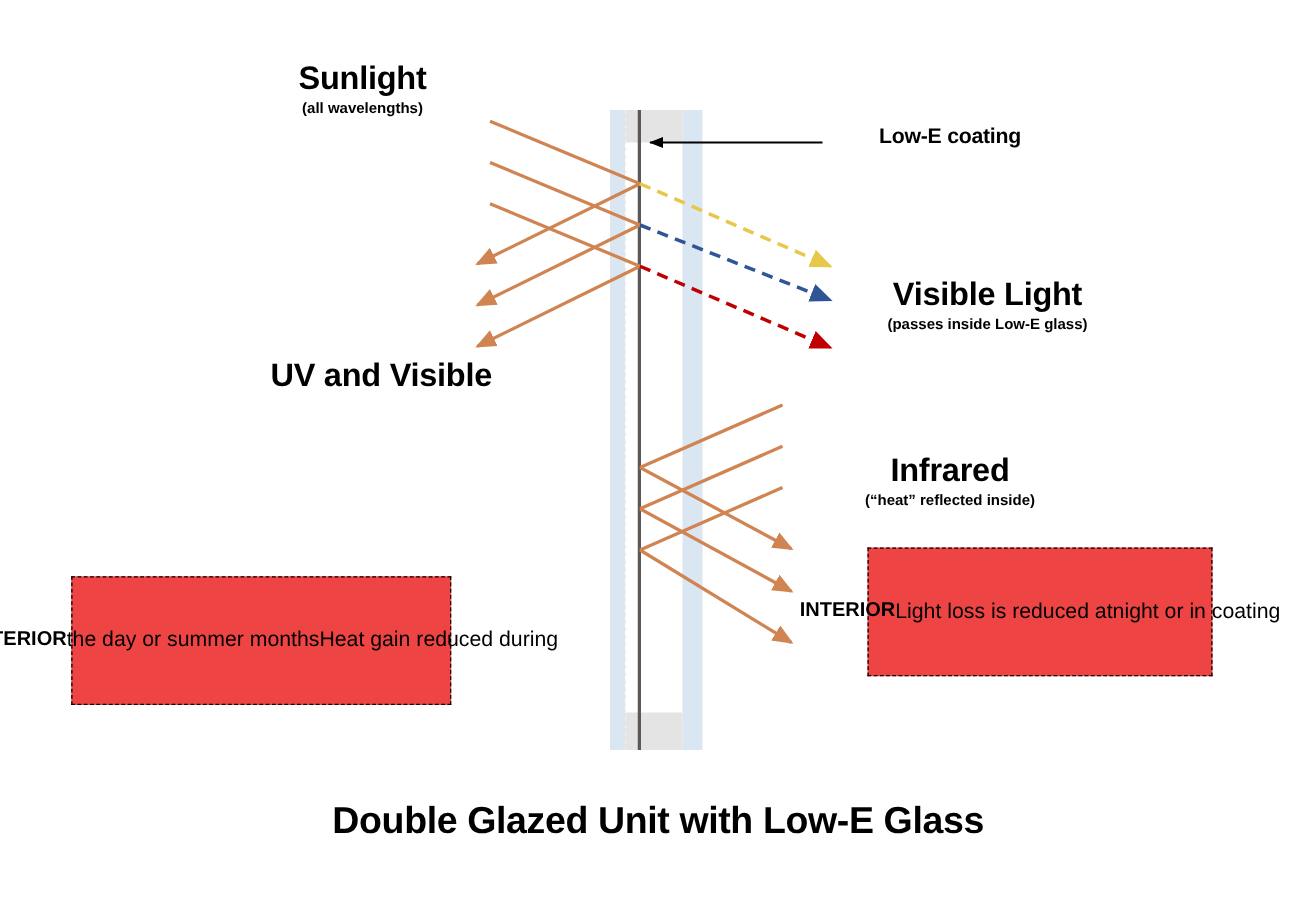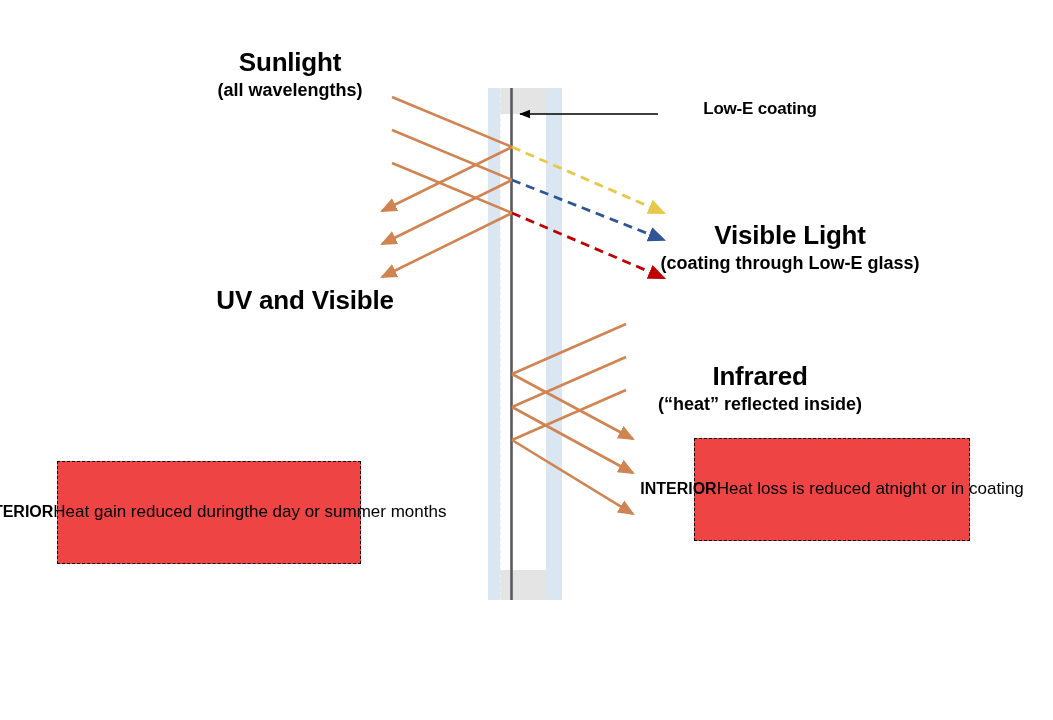--- a/index.html
+++ b/index.html
@@ -3,21 +3,21 @@
 <meta charset="utf-8">
 <style>
   html,body{margin:0;padding:0;background:#ffffff;}
   body{width:1053px;height:720px;position:relative;overflow:hidden;
        font-family:"Liberation Sans", sans-serif;color:#000;}
   .stage{position:absolute;left:0;top:0;width:1053px;height:720px;}
   svg.diagram{position:absolute;left:0;top:0;width:1053px;height:720px;}
 
   .lbl{position:absolute;text-align:center;line-height:1.15;}
   .lbl .big{font-weight:bold;font-size:26px;letter-spacing:-0.2px;white-space:nowrap;}
-  .lbl .sub{font-weight:bold;font-size:18px;white-space:nowrap;margin-top:2px;}
+  .lbl .sub{font-weight:bold;font-size:12px;white-space:nowrap;margin-top:2px;}
 
   #sunlight-label{left:190px;top:48px;width:200px;}
   #lowe-label{left:660px;top:99px;width:200px;text-align:center;}
   #lowe-label .big{font-size:17px;font-weight:bold;}
   #visible-label{left:660px;top:221px;width:260px;text-align:center;}
   #uvir-label{left:180px;top:286px;width:250px;}
   #infrared-label{left:640px;top:347px;width:240px;margin-top:15px;}
 
   .box{position:absolute;border:1px dashed #000;background:#ef4444;
        box-sizing:border-box;display:flex;flex-direction:row;
@@ -102,38 +102,39 @@
     <div class="big">Sunlight</div>
     <div class="sub">(all wavelengths)</div>
   </div>
 
   <div class="lbl" id="lowe-label">
     <div class="big">Low-E coating</div>
   </div>
 
   <div class="lbl" id="visible-label">
     <div class="big">Visible Light</div>
-    <div class="sub">(coating through Low-E glass)</div>
+    <div class="sub">(passes inside Low-E glass)</div>
   </div>
 
   <div class="lbl" id="uvir-label">
     <div class="big">UV and Visible</div>
   </div>
 
   <div class="lbl" id="infrared-label">
     <div class="big">Infrared</div>
     <div class="sub">(“heat” reflected inside)</div>
   </div>
 
   <div class="box" id="exterior-box">
     <div class="hd">EXTERIOR</div>
+    <div class="ln">the day or summer months</div>
     <div class="ln">Heat gain reduced during</div>
-    <div class="ln">the day or summer months</div>
   </div>
 
   <div class="box" id="interior-box">
     <div class="hd">INTERIOR</div>
-    <div class="ln">Heat loss is reduced at</div>
+    <div class="ln">Light loss is reduced at</div>
     <div class="ln">night or in coating</div>
   </div>
 
+  <div id="diagram-title">Double Glazed Unit with Low-E Glass</div>
 
 </div>
 
 </body></html>

